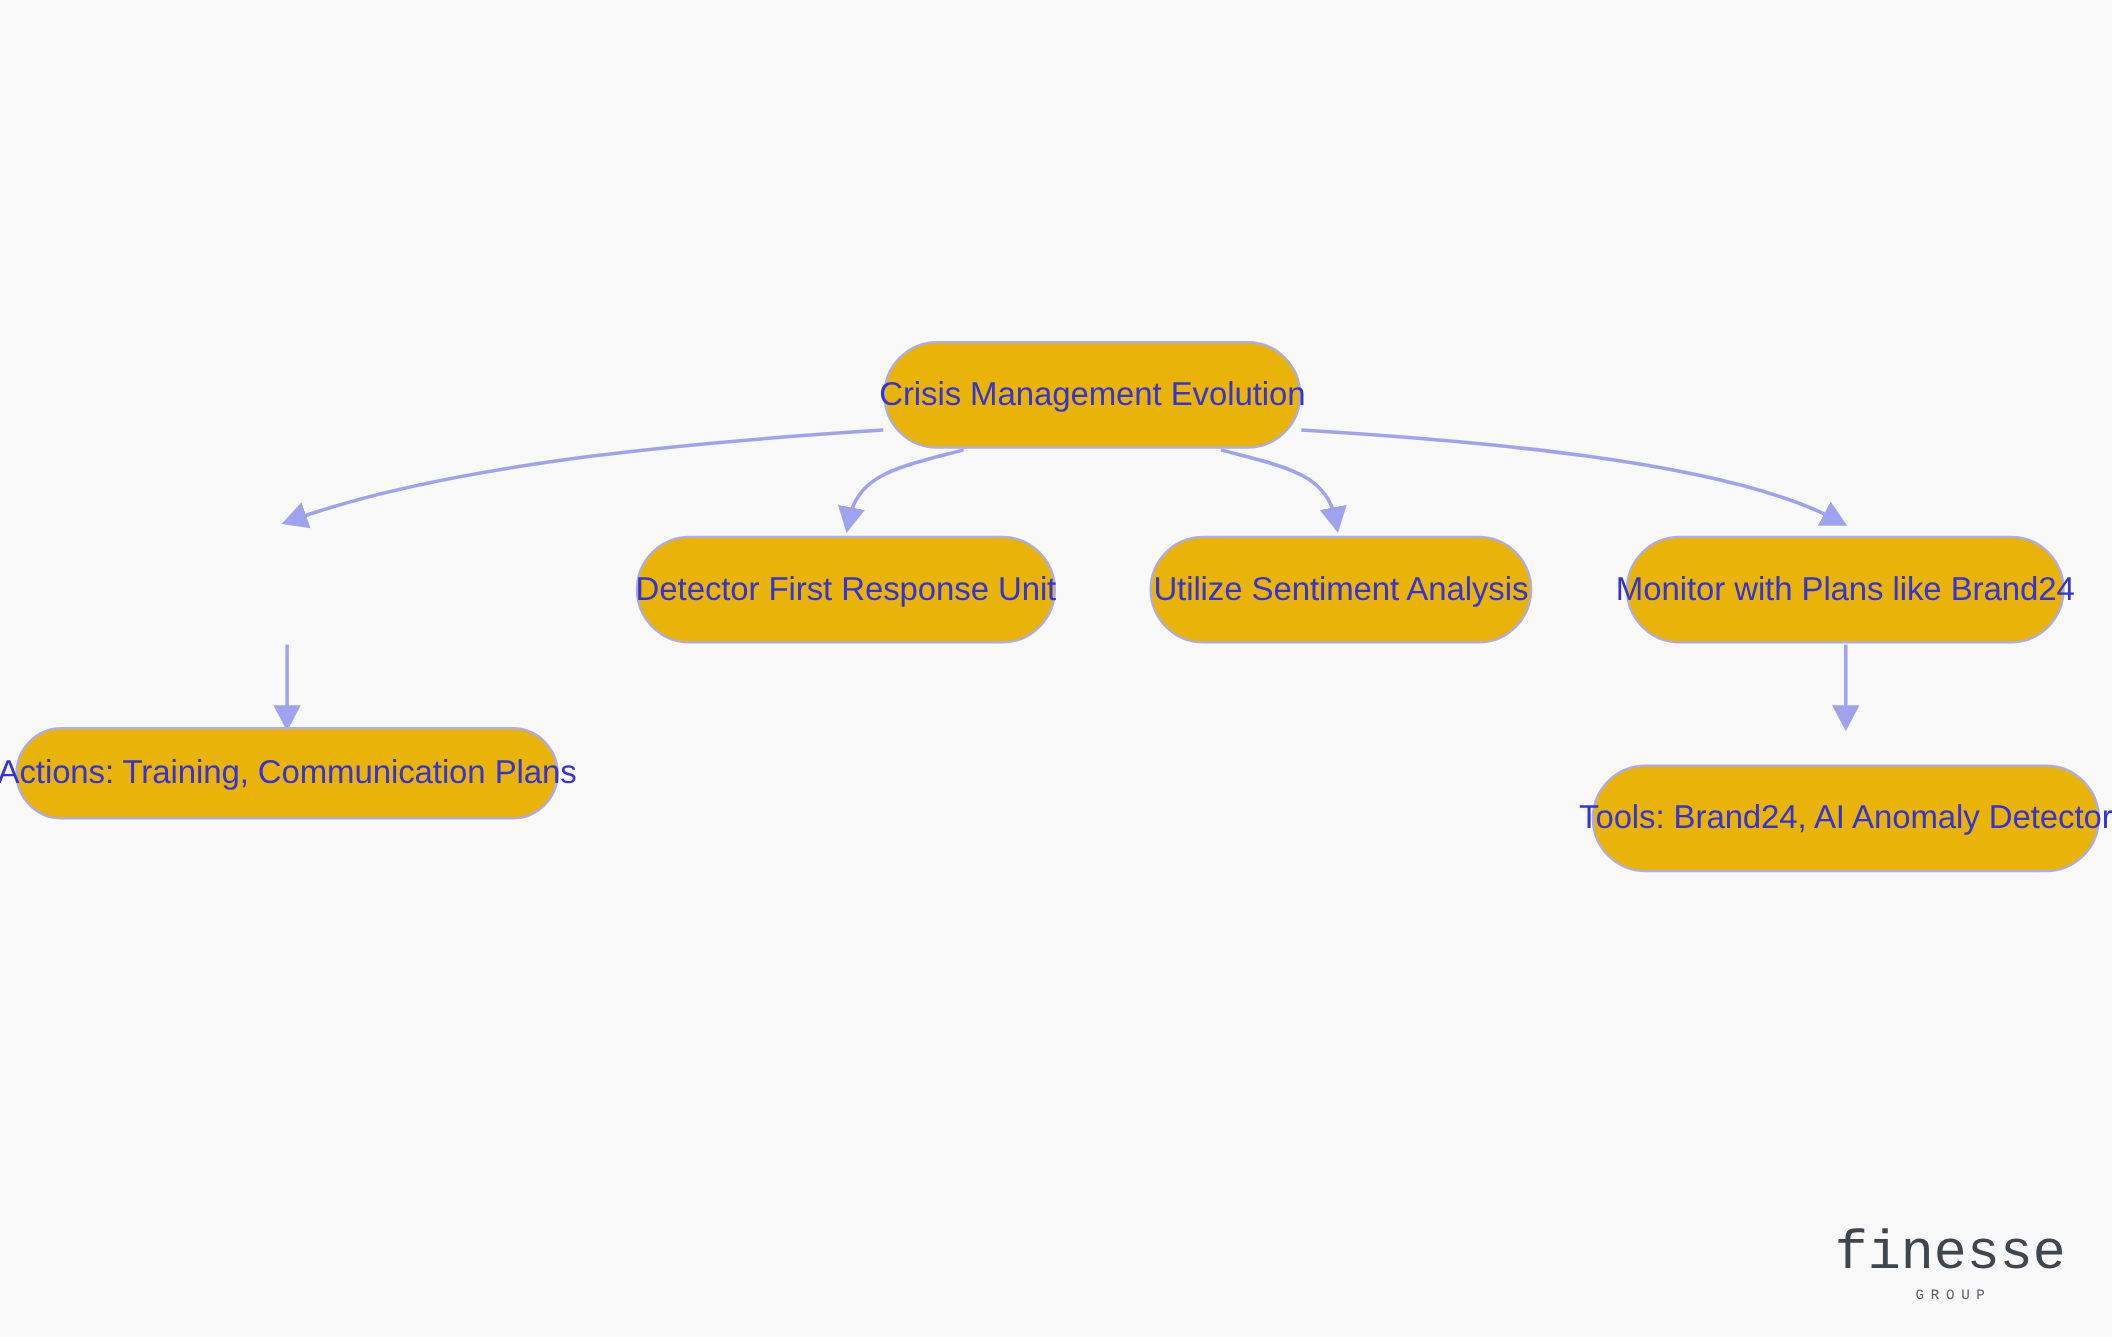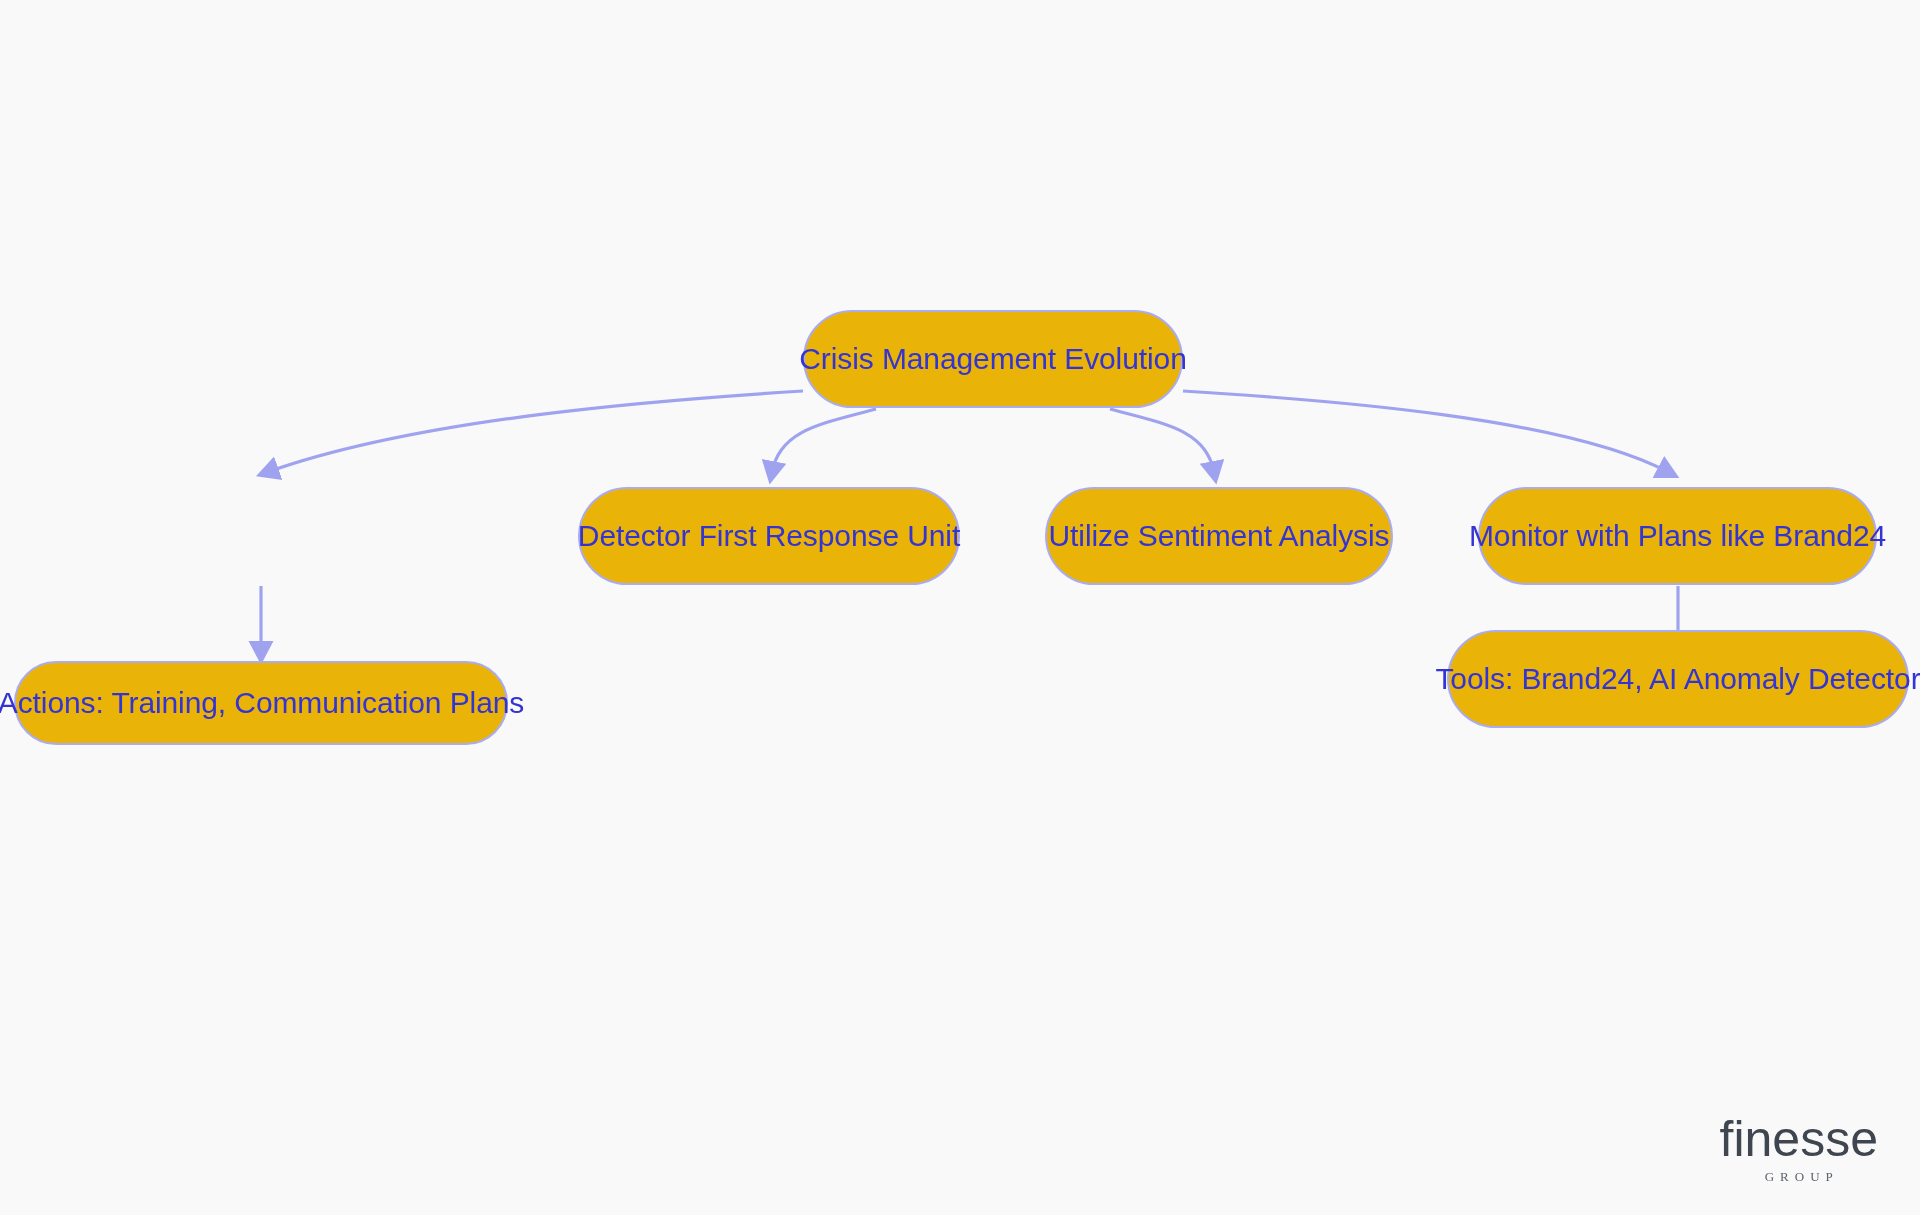--- a/index.html
+++ b/index.html
@@ -44,29 +44,29 @@
   }
   #watermark {
     position: absolute;
     right: 42px;
     bottom: 30px;
     text-align: center;
     z-index: 3;
     user-select: none;
   }
   #wm-name {
-    font-family: Liberation Sans, sans-serif;
+    font-family: Liberation Mono, monospace;
     font-size: 50px;
     line-height: 0.95;
     color: #3f4650;
     font-weight: 400;
     text-align: right;
   }
   #wm-sub {
-    font-family: Liberation Serif, serif;
+    font-family: Liberation Mono, monospace;
     font-size: 13px;
     letter-spacing: 6px;
     color: #5b636d;
     margin-top: 6px;
     padding-left: 6px;
   }
 </style>
 </head>
 <body>
 
@@ -106,21 +106,21 @@
   </div>
 
   <div class="node" style="left:1478px; top:487px; width:399px; height:98px;">
     <span class="node-label">Monitor with Plans like Brand24</span>
   </div>
 
   <div class="node" style="left:14px; top:661px; width:494px; height:84px;">
     <span class="node-label">Actions: Training, Communication Plans</span>
   </div>
 
-  <div class="node" style="left:1447px; top:630px; width:462px; height:98px;">
+  <div class="node" style="left:1447px; top:695px; width:462px; height:98px;">
     <span class="node-label">Tools: Brand24, AI Anomaly Detector</span>
   </div>
 
   <div id="watermark">
     <div id="wm-name">finesse</div>
     <div id="wm-sub">GROUP</div>
   </div>
 
 </div>
 

